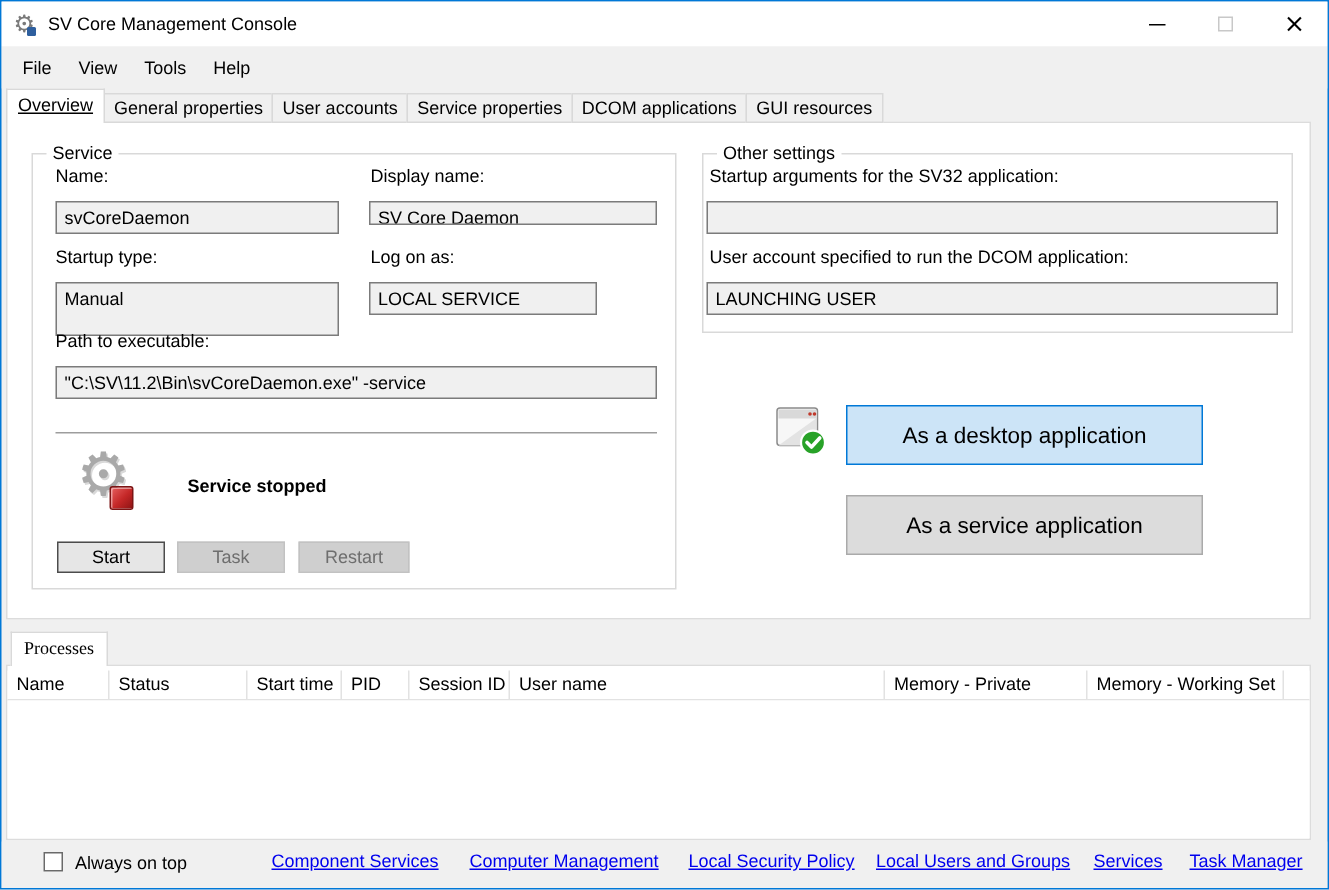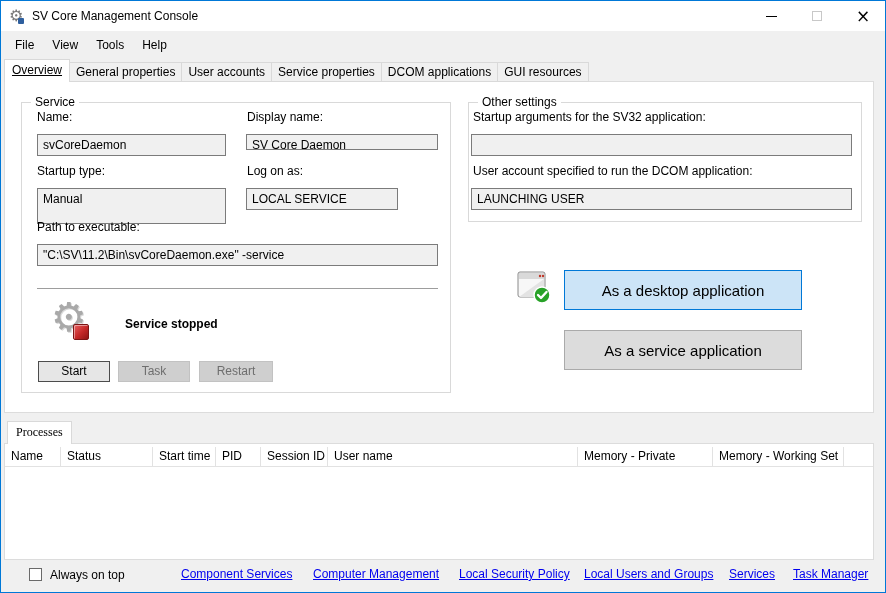--- a/index.html
+++ b/index.html
@@ -59,21 +59,21 @@
   .mode-btn { left:563px; width:238px; height:40px; font-size:15px; display:flex; align-items:center; justify-content:center; cursor:pointer; z-index:2; }
   .mode-desktop { top:269px; background:#cce4f7; border:1px solid #0078d7; }
   .mode-service { top:329px; background:#dcdcdc; border:1px solid #aaaaaa; }
   .mode-icon { left:516px; top:269px; width:34px; height:34px; z-index:2; }
 
   
   .proc-tab { left:6px; top:420px; height:23px; line-height:21px; padding:0 8px; background:#fff; border:1px solid #d9d9d9; border-bottom:none; z-index:3;font-family:Liberation Serif, serif; }
   .proc-page { left:3px; top:442px; width:870px; height:117px; background:#fff; border:1px solid #dcdcdc; z-index:1; }
   .proc-header { left:4px; top:446px; width:868px; height:20px; display:flex; z-index:2; border-bottom:1px solid #e2e2e2; background:#fff; }
   .hcell { border-right:1px solid #e2e2e2; line-height:19px; padding-left:6px; overflow:hidden; white-space:nowrap; cursor:pointer; }
-  .hcell:nth-child(1){ width:56px; }
+  .hcell:nth-child(1){ width:68px; }
   .hcell:nth-child(2){ width:92px; }
   .hcell:nth-child(3){ width:63px; }
   .hcell:nth-child(4){ width:45px; }
   .hcell:nth-child(5){ width:67px; }
   .hcell:nth-child(6){ width:250px; }
   .hcell:nth-child(7){ width:135px; }
   .hcell:nth-child(8){ width:131px; }
   .proc-body { left:4px; top:466px; width:868px; height:92px; background:#fff; z-index:2; }
 
   

